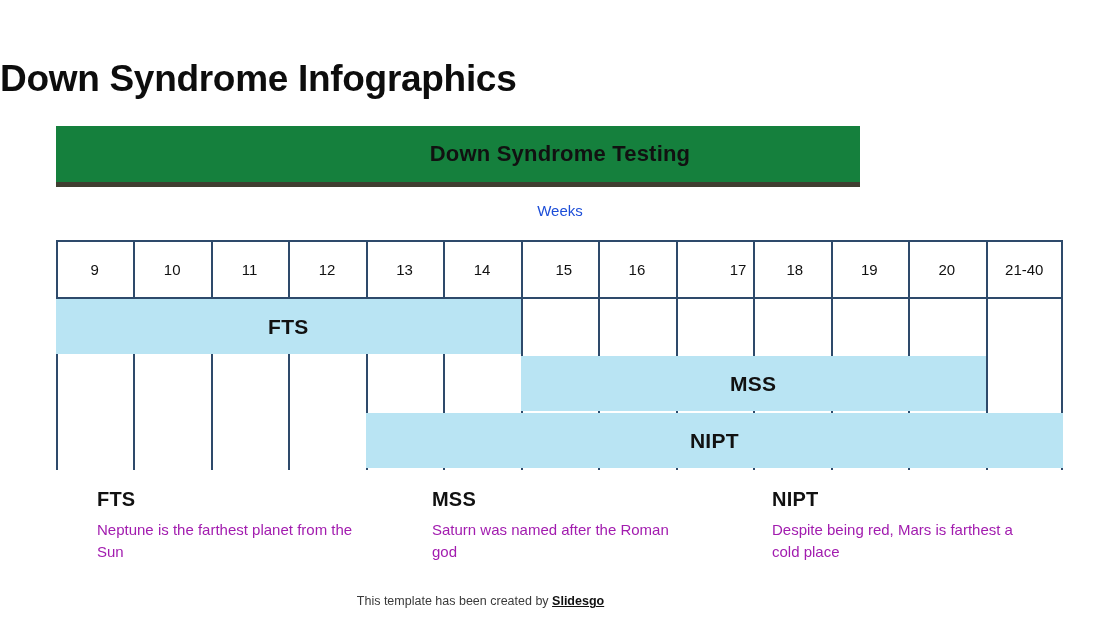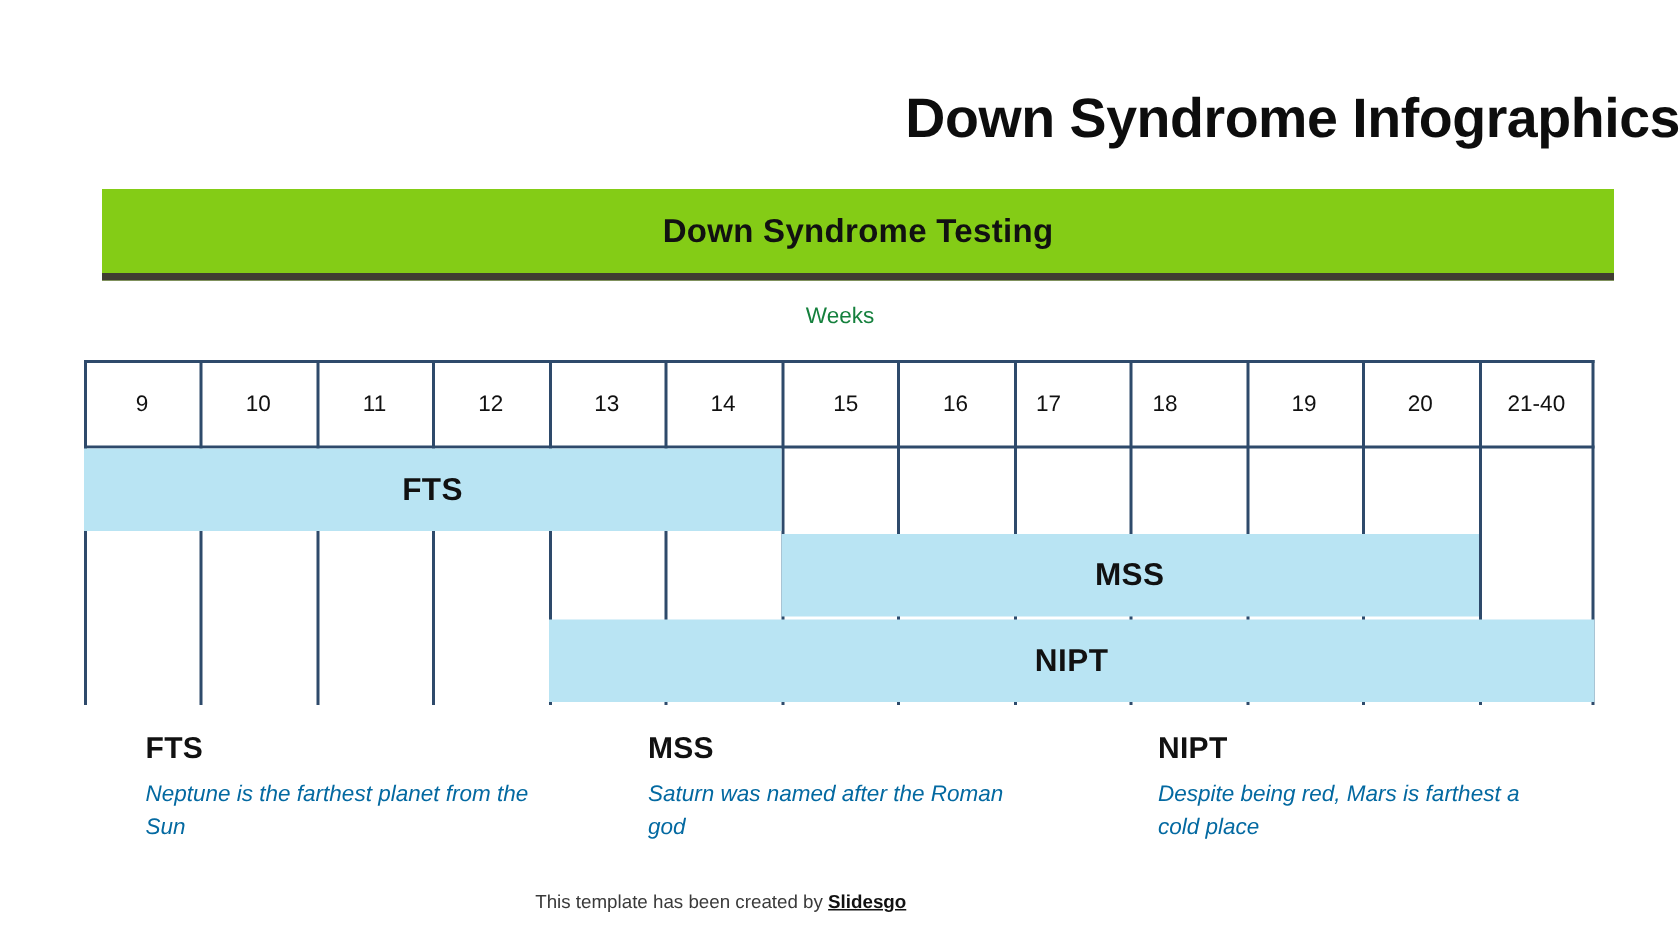--- a/index.html
+++ b/index.html
@@ -9,45 +9,44 @@
     font-family:"Liberation Sans","DejaVu Sans",sans-serif;
     color:#111111;
     overflow:hidden;
     position:relative;
   }
   .slide{position:relative;width:1120px;height:630px;}
 
   
   .title{
     position:absolute;left:0;top:58px;width:1120px;
-    text-align:right;
+    text-align:left;
     font-size:37px;font-weight:bold;letter-spacing:-0.3px;
     color:#0d0d0d;
   }
 
   
   .banner{
     position:absolute;left:56px;top:126px;
-    width:1008px;height:56px;
-    background:#84cc16;
+    width:804px;height:56px;
+    background:#15803d;
     border-bottom:5px solid #403e31;
     box-sizing:content-box;
-    margin-left:12px;
   }
   .banner-label{
     position:absolute;left:0;top:0;width:1008px;height:56px;
     display:flex;align-items:center;justify-content:center;
     font-size:22px;font-weight:bold;color:#111111;
     letter-spacing:0.2px;
   }
 
   
   .weeks-caption{
     position:absolute;left:0;top:202px;width:1120px;
-    text-align:center;font-size:15px;color:#15803d;
+    text-align:center;font-size:15px;color:#1d4ed8;
   }
 
   
   .chart{
     position:absolute;left:56px;top:240px;
     width:1007px;height:230px;
   }
   .grid-line-h{
     position:absolute;left:0;width:1007px;height:2px;
     background:#2e4a6b;
@@ -80,23 +79,22 @@
   
   .legend{
     position:absolute;left:0;top:488px;width:1120px;height:90px;
   }
   .legend-item{position:absolute;top:0;width:310px;}
   .legend-title{
     font-size:20px;font-weight:bold;color:#111111;margin:0 0 8px 0;
     letter-spacing:0.2px;
   }
   .legend-desc{
-    font-size:15px;line-height:1.45;color:#0369a1;
+    font-size:15px;line-height:1.45;color:#a21caf;
     width:260px;
-    font-style:italic;
   }
 
   
   .footer{
     position:absolute;left:0;top:594px;width:961px;
     text-align:center;font-size:12.5px;color:#3a3a3a;
   }
   .footer b{font-weight:bold;text-decoration:underline;color:#111111;}
 </style>
 </head>
@@ -117,22 +115,22 @@
     <div class="grid-line-h grid-mid"></div>
     <div id="week-cells">
         <div class="week-cell" style="left: 0px; width: 77.4615px;">9</div>
         <div class="week-cell" style="left: 77.4615px; width: 77.4615px;">10</div>
         <div class="week-cell" style="left: 154.923px; width: 77.4615px;">11</div>
         <div class="week-cell" style="left: 232.385px; width: 77.4615px;">12</div>
         <div class="week-cell" style="left: 309.846px; width: 77.4615px;">13</div>
         <div class="week-cell" style="left: 387.308px; width: 77.4615px;">14</div>
         <div class="week-cell" style="left: 464.769px; width: 86px;">15</div>
         <div class="week-cell" style="left: 542.231px; width: 77.4615px;">16</div>
-        <div class="week-cell" style="left: 598px; width: 90px;">17</div>
-        <div class="week-cell" style="left: 682px; width: 77.4615px; text-align: center;">18</div>
+        <div class="week-cell" style="left: 637px; width: 90px;">17</div>
+        <div class="week-cell" style="left: 700px; width: 77.4615px; text-align: center;">18</div>
         <div class="week-cell" style="left: 774.615px; width: 77.4615px; border-radius: 14px;">19</div>
         <div class="week-cell" style="left: 852.077px; width: 77.4615px;">20</div>
         <div class="week-cell" style="left: 929.538px; width: 77.4615px;">21-40</div>
       </div>
     <div id="col-seps">
         <div class="col-sep" style="left: 0px; top: 0px; height: 230px;"></div>
         <div class="col-sep" style="left: 77.4615px; top: 0px; height: 230px;"></div>
         <div class="col-sep" style="left: 154.923px; top: 0px; height: 230px;"></div>
         <div class="col-sep" style="left: 232.385px; top: 0px; height: 230px;"></div>
         <div class="col-sep" style="left: 309.846px; top: 0px; height: 230px;"></div>

